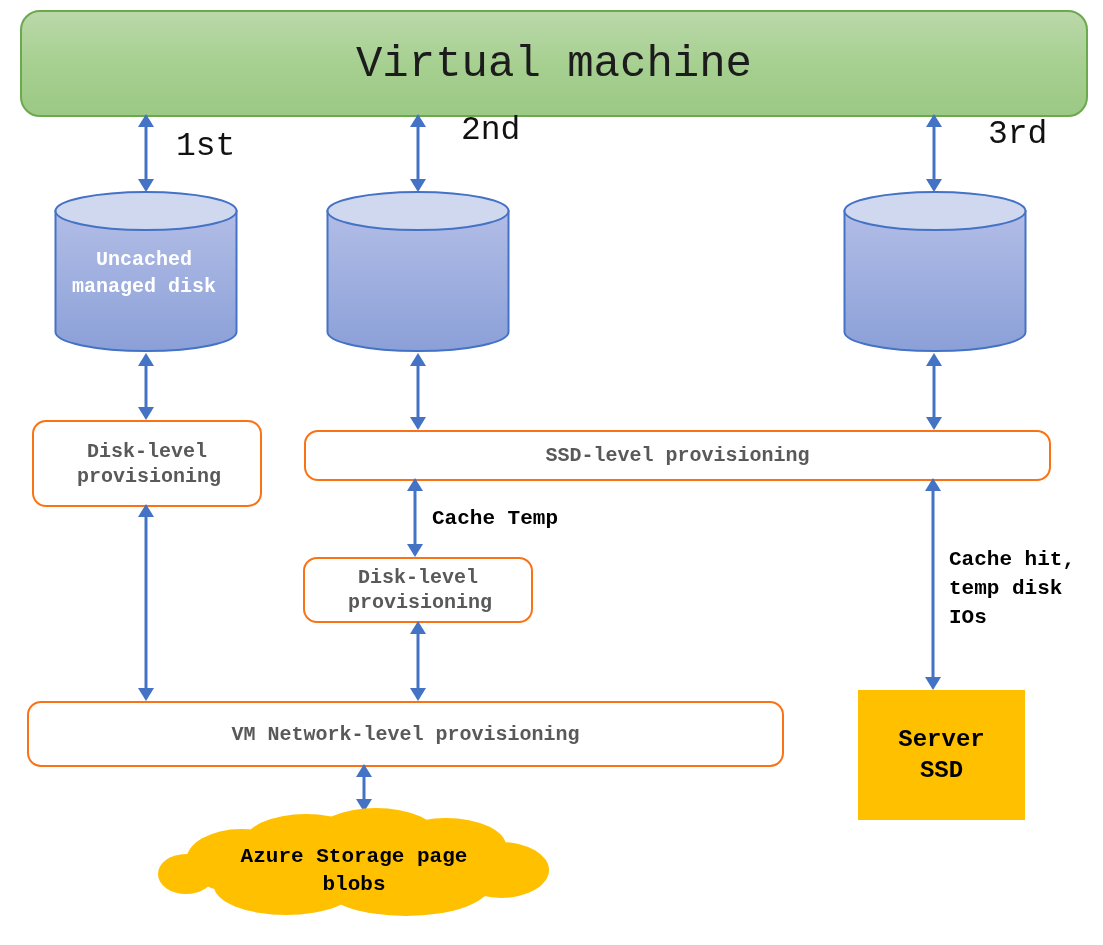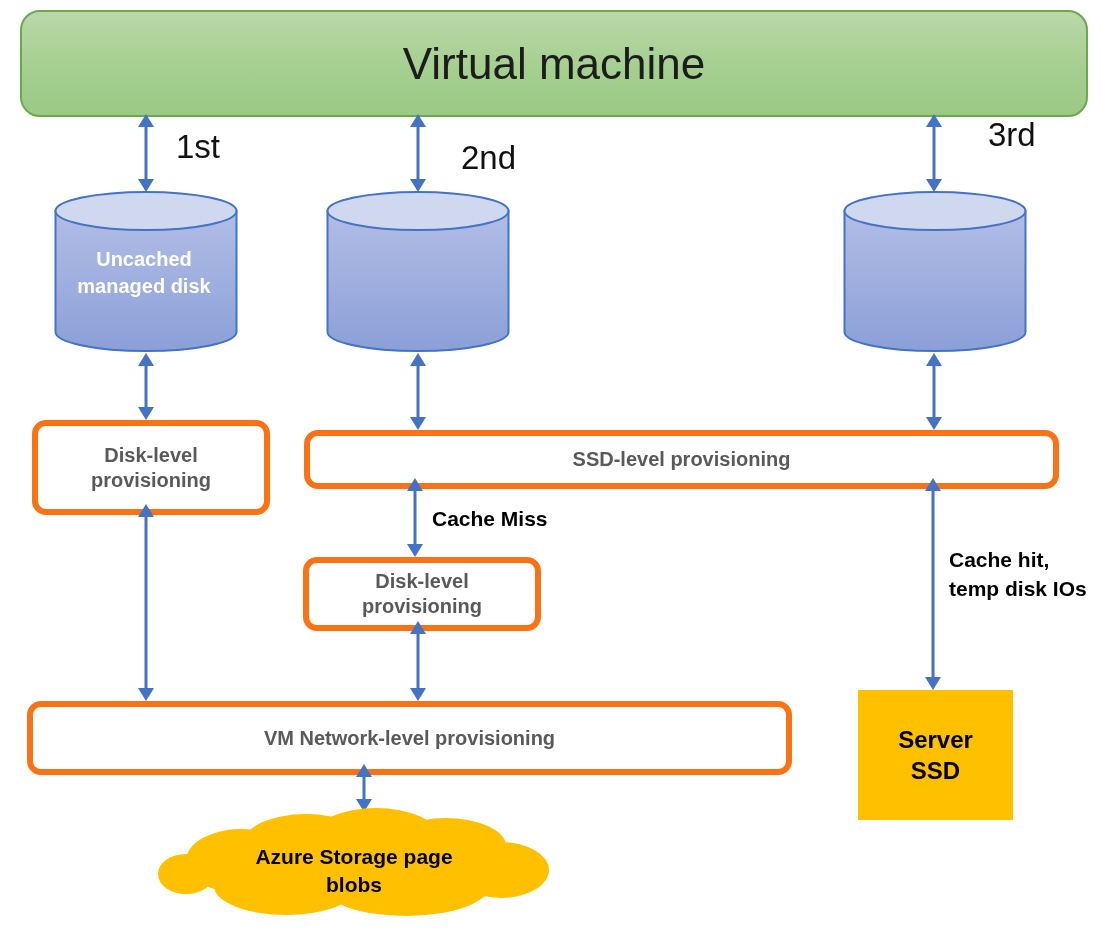--- a/index.html
+++ b/index.html
@@ -1,18 +1,18 @@
 <!DOCTYPE html>
 <html><head>
 <meta charset="utf-8">
 <style>
   html,body { margin:0; padding:0; background:#ffffff; }
   .canvas {
     position:relative; width:1103px; height:945px; background:#ffffff;
-    font-family:Liberation Sans, sans-serif; overflow:hidden;
+    font-family:Liberation Mono, monospace; overflow:hidden;
   }
 
   
   .vm-box {
     position:absolute; left:20px; top:10px; width:1064px; height:103px;
     background:linear-gradient(180deg,#bad8a9 0%, #a5cf8f 55%, #9cc985 100%);
     border:2.5px solid #6ca84c; border-radius:20px;
     display:flex; align-items:center; justify-content:center;
   }
   .vm-title { font-size:44px; color:#1c1c1c; }
@@ -23,21 +23,21 @@
   
   .cyl { position:absolute; width:184px; height:163px; }
   .cyl svg { position:absolute; left:0; top:0; }
   .cyl-label {
     position:absolute; left:12px; right:16px; top:56px; text-align:center;
     color:#ffffff; font-weight:bold; font-size:20px; line-height:27px;
   }
 
   
   .pbox {
-    position:absolute; background:#ffffff; border:6px solid #f97316; border-radius:14px;
+    position:absolute; background:#ffffff; border:2px solid #f97316; border-radius:14px;
     display:flex; align-items:center; justify-content:center; text-align:center;
     color:#595959; font-weight:bold; font-size:20px; line-height:25px;
   }
 
   
   .varrow { position:absolute; width:16px; }
   .varrow .shaft {
     position:absolute; left:50%; transform:translateX(-50%);
     top:10px; bottom:10px; width:3px; background:#4472c4;
   }
@@ -53,21 +53,21 @@
   }
 
   
   .edge-label {
     position:absolute; font-weight:bold; color:#000; font-size:21px; line-height:29px;
     white-space:pre-line;
   }
 
   
   .gold-box {
-    position:absolute; left:858px; top:690px; width:155px; height:130px; background:#ffc000;
+    position:absolute; left:858px; top:690px; width:167px; height:130px; background:#ffc000;
     display:flex; align-items:center; justify-content:center; text-align:center;
     color:#000; font-weight:bold; font-size:24px; line-height:31px; white-space:pre-line;
   }
 
   
   .cloud { position:absolute; left:156px; top:806px; width:396px; height:118px; }
   .cloud-label {
     position:absolute; left:156px; top:843px; width:396px; text-align:center;
     color:#000; font-weight:bold; font-size:21px; line-height:28px; white-space:pre-line;
   }
@@ -100,21 +100,21 @@
       <span class="shaft"></span>
       <span class="head-down"></span>
   </div>
   <div class="varrow" style="left:926px; top:114px; height:78px">
     <span class="head-up"></span>
       <span class="shaft"></span>
       <span class="head-down"></span>
   </div>
 
   <div class="rank-label" style="left:176px; top:128px">1st</div>
-  <div class="rank-label" style="left:461px; top:139px">2nd</div>
+  <div class="rank-label" style="left:461px; top:112px">2nd</div>
   <div class="rank-label" style="left:988px; top:116px">3rd</div>
 
   <div class="cyl" style="left:54px; top:190px">
     <svg width="184" height="163" viewBox="0 0 184 163">
       <path d="M1.5 21 L1.5 142 A 90.5 19 0 0 0 182.5 142 L182.5 21 Z" fill="url(#cylGrad)" stroke="#4472c4" stroke-width="2"></path>
       <ellipse cx="92" cy="21" rx="90.5" ry="19" fill="#cfd8ef" stroke="#4472c4" stroke-width="2"></ellipse>
     </svg>
     <div class="cyl-label">Uncached managed disk</div>
   </div>
   <div class="cyl" style="left:326px; top:190px">
@@ -151,21 +151,21 @@
   </div>
   <div class="pbox" style="left:304px; top:430px; width:743px; height:47px">
     <span>SSD-level provisioning</span>
   </div>
 
   <div class="varrow" style="left:407px; top:478px; height:79px">
     <span class="head-up"></span>
       <span class="shaft"></span>
       <span class="head-down"></span>
   </div>
-  <div class="edge-label" style="left:432px; top:504px">Cache Miss</div>
+  <div class="edge-label" style="left:432px; top:504px">Cache Temp</div>
 
   <div class="pbox" style="left:303px; top:557px; width:226px; height:62px">
     <span style="width:140px">Disk-level provisioning</span>
   </div>
 
   <div class="varrow" style="left:138px; top:504px; height:197px">
     <span class="head-up"></span>
       <span class="shaft"></span>
       <span class="head-down"></span>
   </div>

